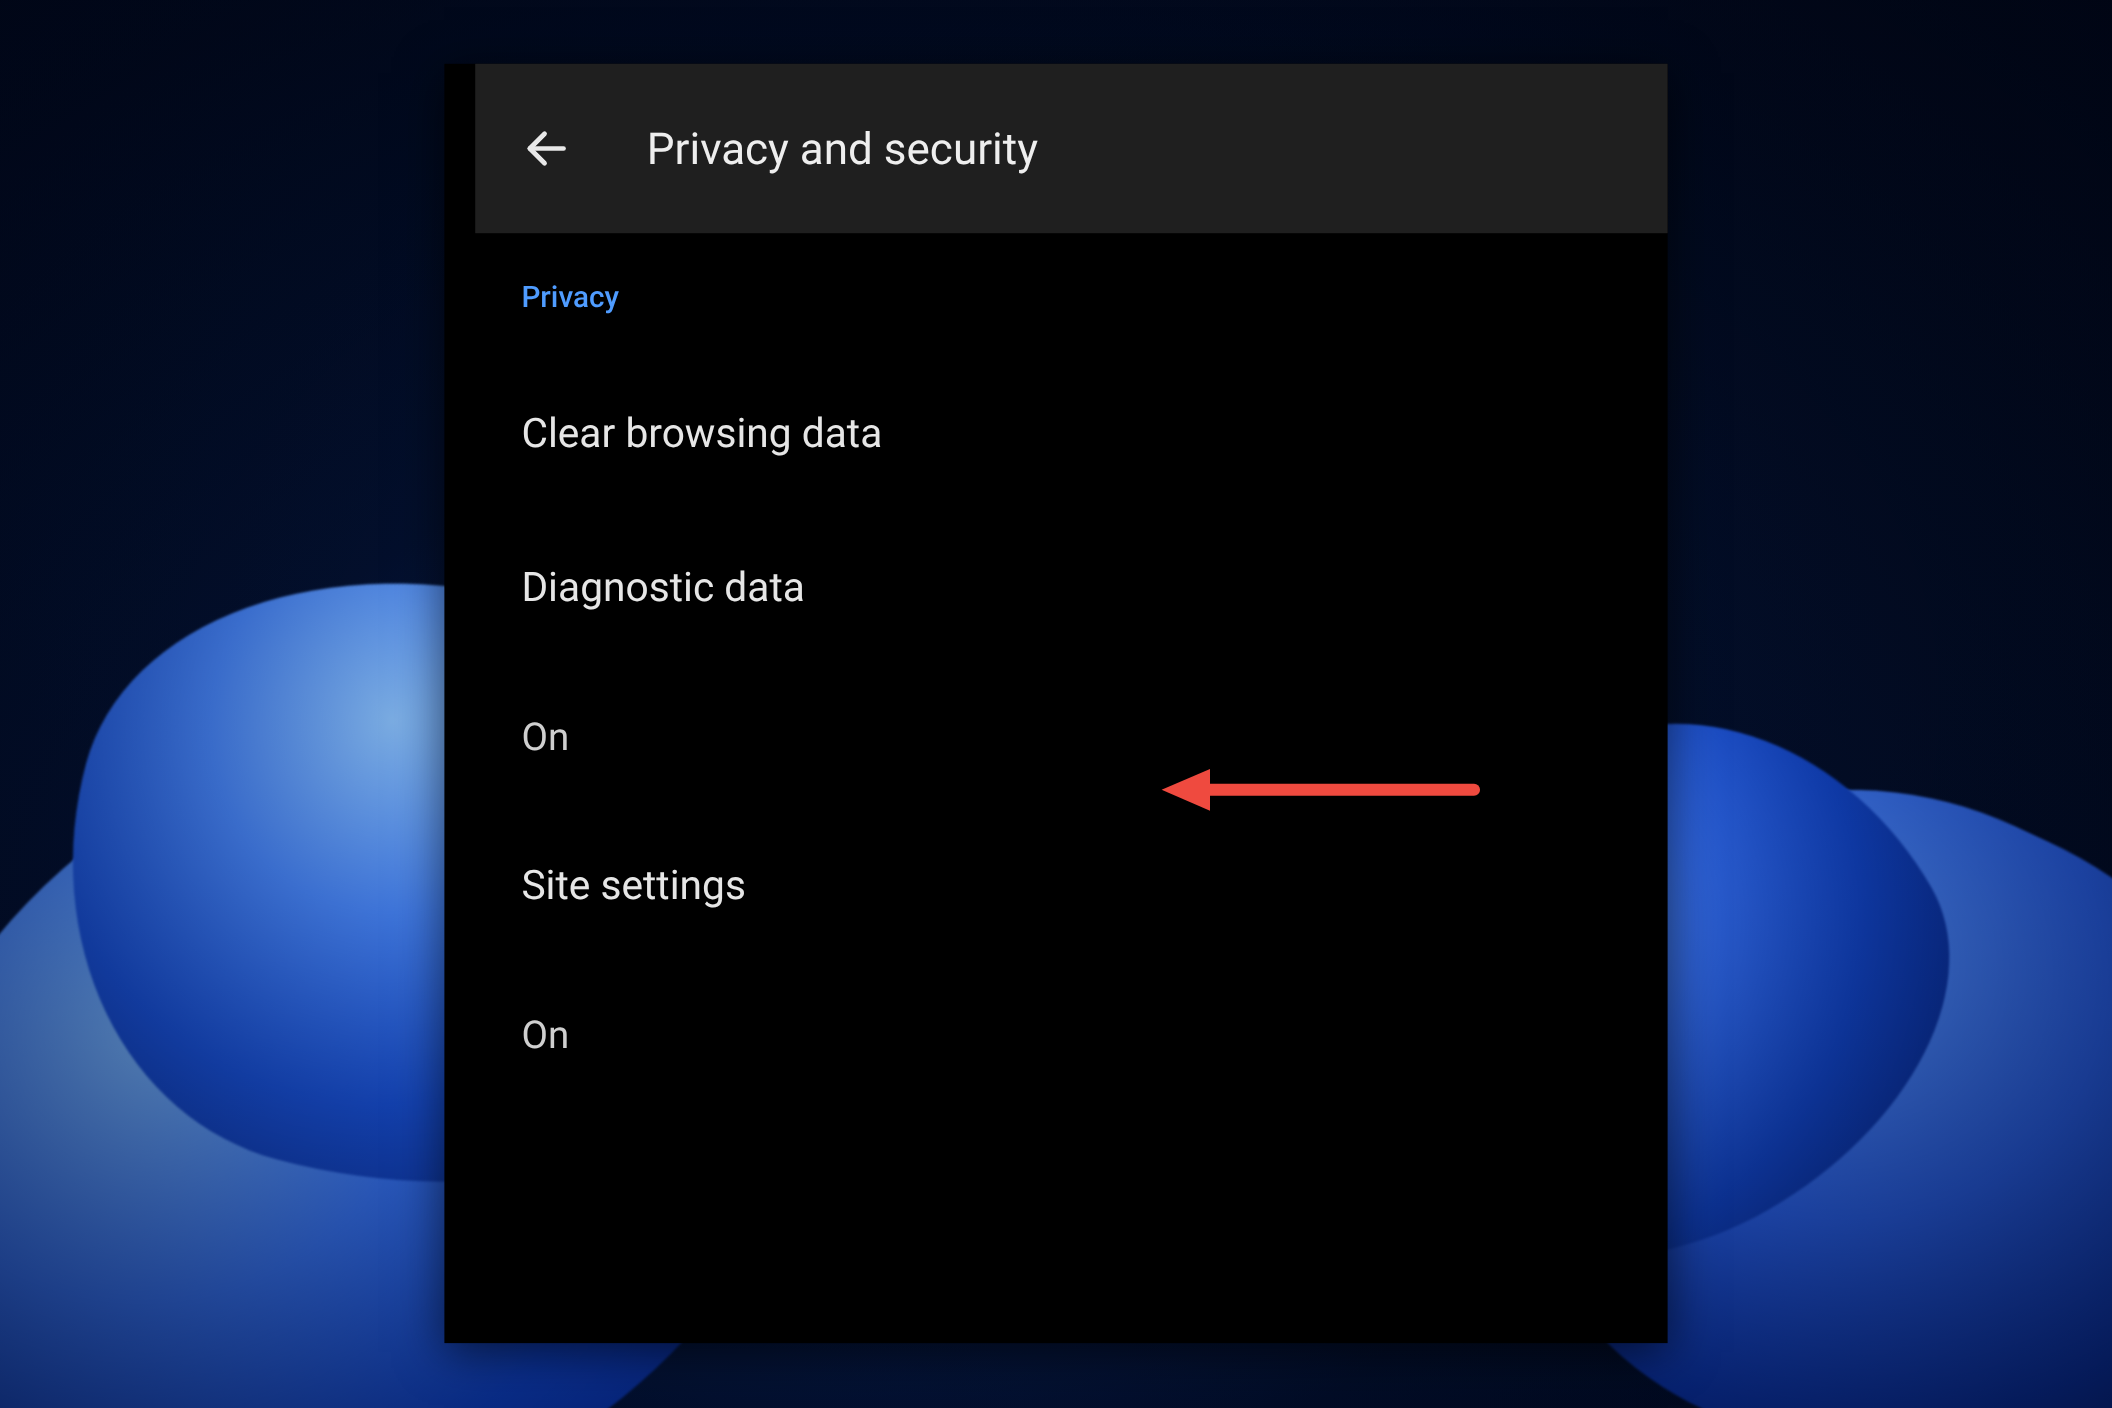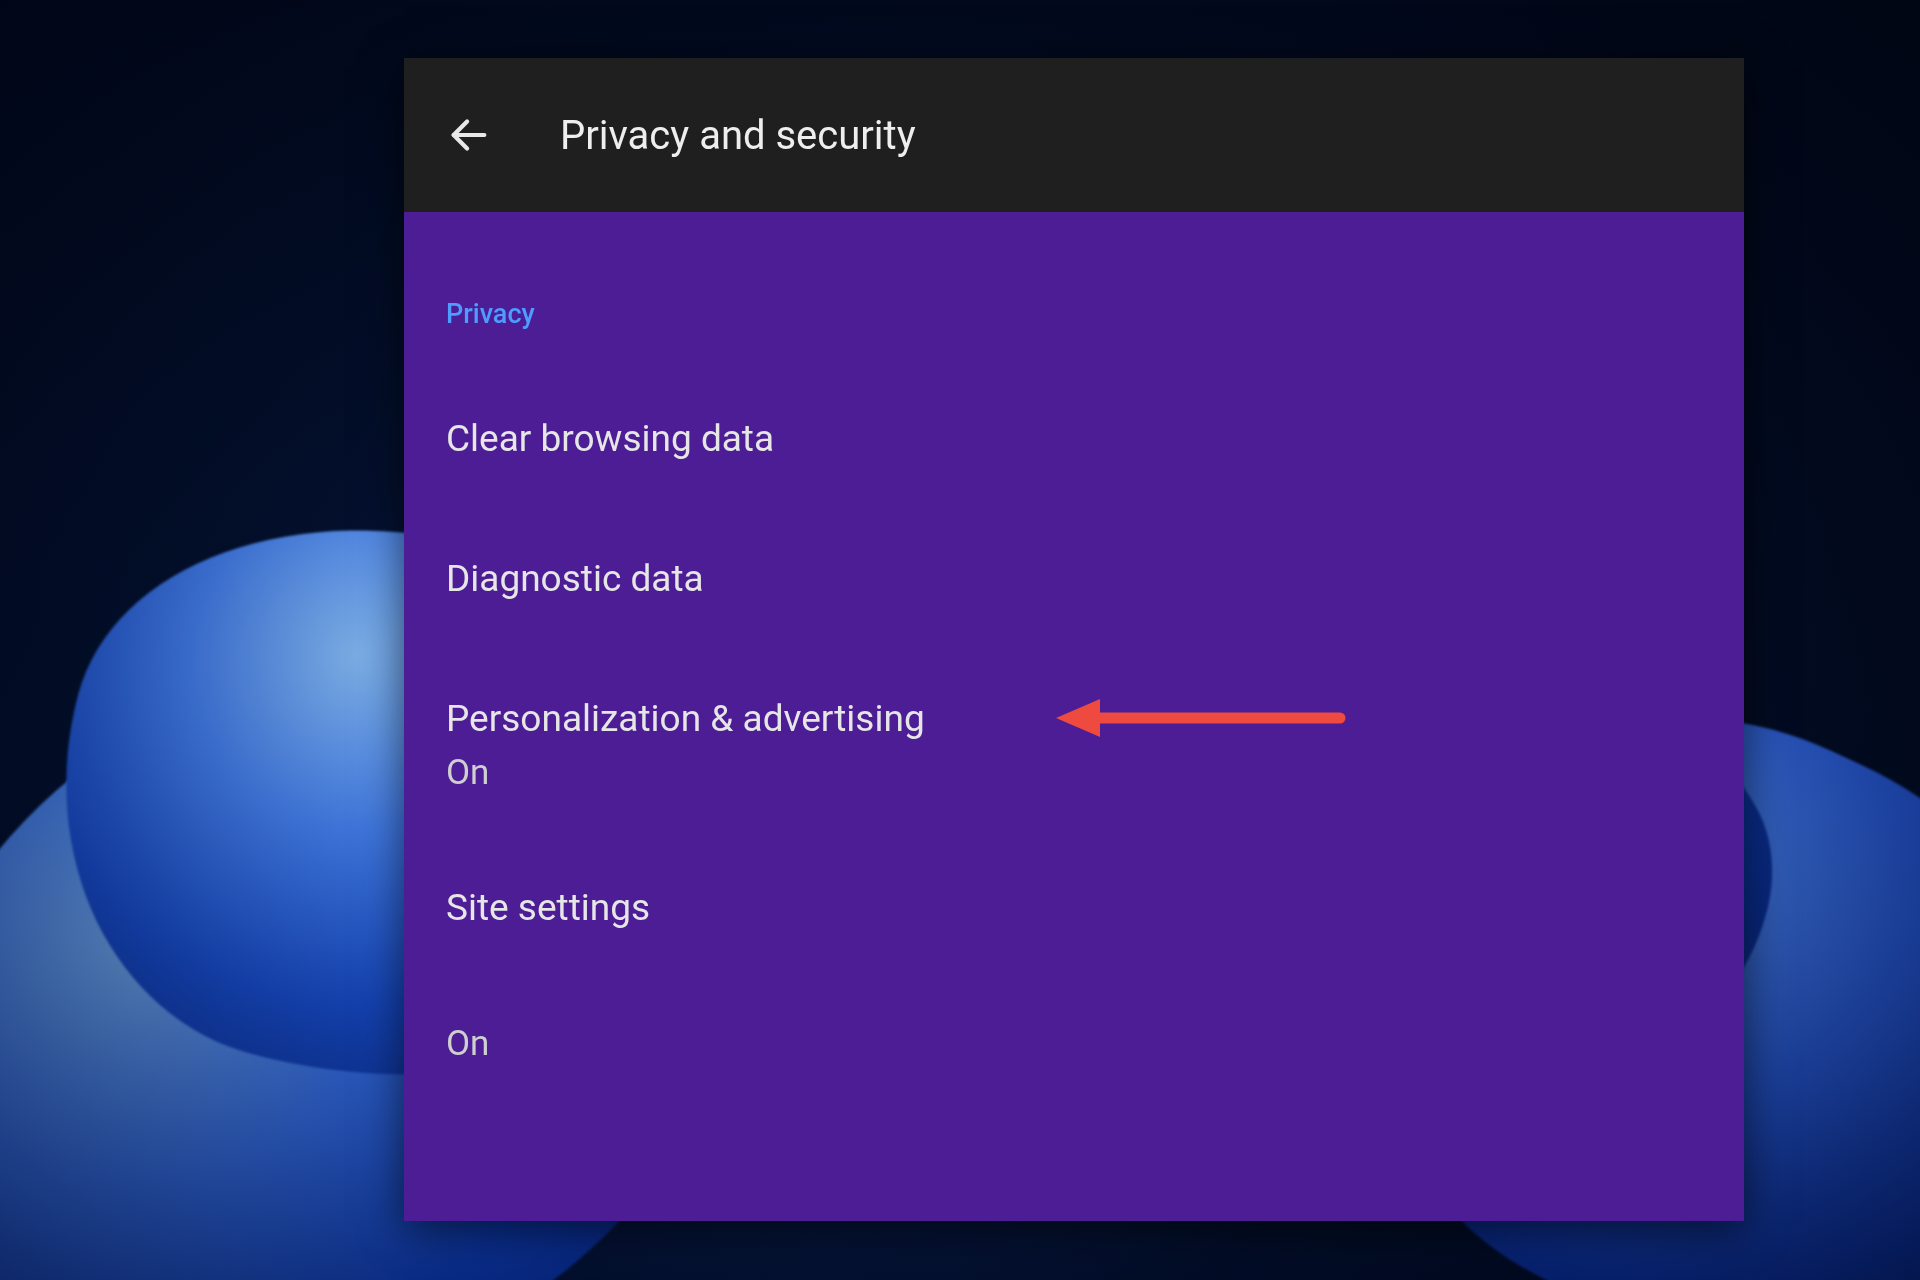--- a/index.html
+++ b/index.html
@@ -74,24 +74,25 @@
       position: absolute;
       inset: 0;
       background: radial-gradient(ellipse at center, transparent 30%, rgba(0, 4, 20, 0.6) 100%);
     }
     
     
     .settings-window {
       position: absolute;
       left: 404px;
       top: 58px;
-      width: 1340px;
+      width: 1112px;
       height: 1163px;
-      background: #4c1d95;
+      background: #000000;
       box-shadow: 0 8px 40px rgba(0, 0, 0, 0.6);
+      padding-left: 28px;
     }
     
     .header-bar {
       height: 154px;
       background: #1f1f1f;
       display: flex;
       align-items: center;
       padding-left: 42px;
       gap: 68px;
     }
@@ -112,21 +113,20 @@
     }
     
     .header-title {
       font-size: 40px;
       font-weight: 400;
       color: #eeeeee;
     }
     
     .content {
       padding: 42px 42px 0 42px;
-      margin-top: 44px;
     }
     
     .section-label {
       color: #4f9cff;
       font-size: 27px;
       font-weight: 500;
       margin-bottom: 84px;
     }
     
     .settings-item {
@@ -188,21 +188,20 @@
 
     <div class="settings-item">
       <div class="item-title">Clear browsing data</div>
     </div>
 
     <div class="settings-item">
       <div class="item-title">Diagnostic data</div>
     </div>
 
     <div class="settings-item">
-      <div class="item-title">Personalization &amp; advertising</div>
       <div class="item-subtitle">On</div>
     </div>
 
     <div class="settings-item">
       <div class="item-title">Site settings</div>
     </div>
 
     <div class="settings-item">
       <div class="item-subtitle">On</div>
     </div>

